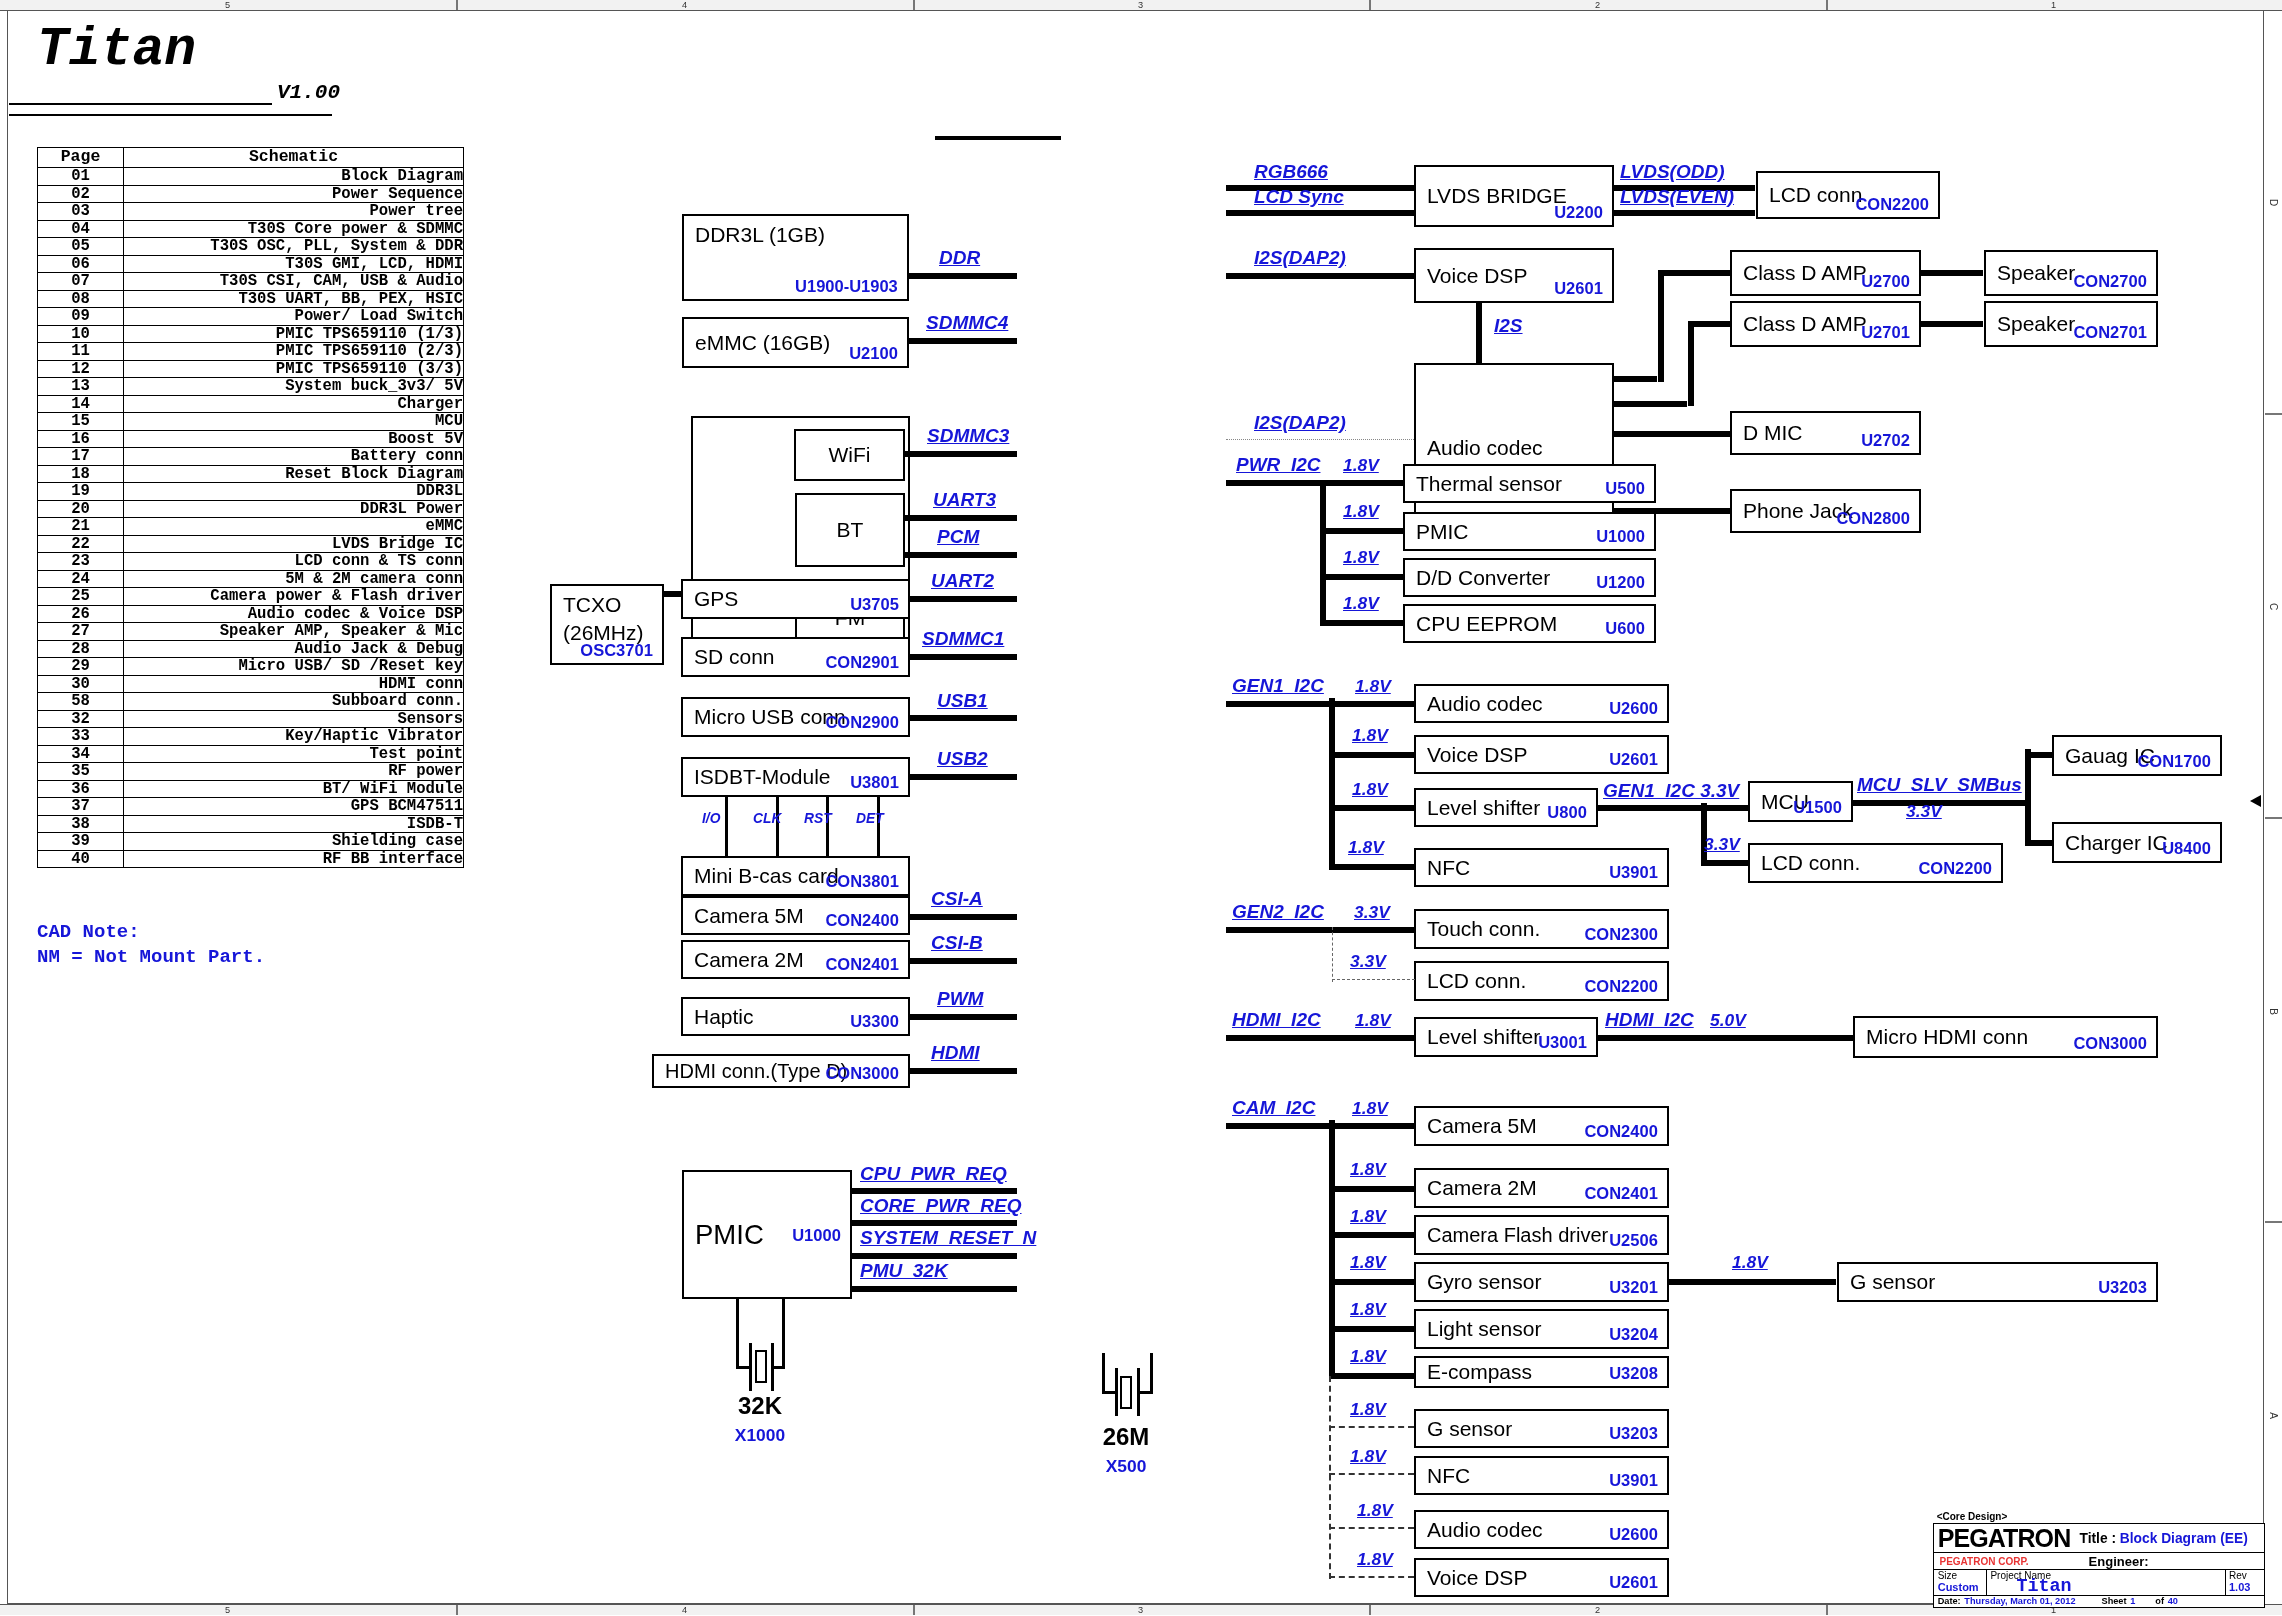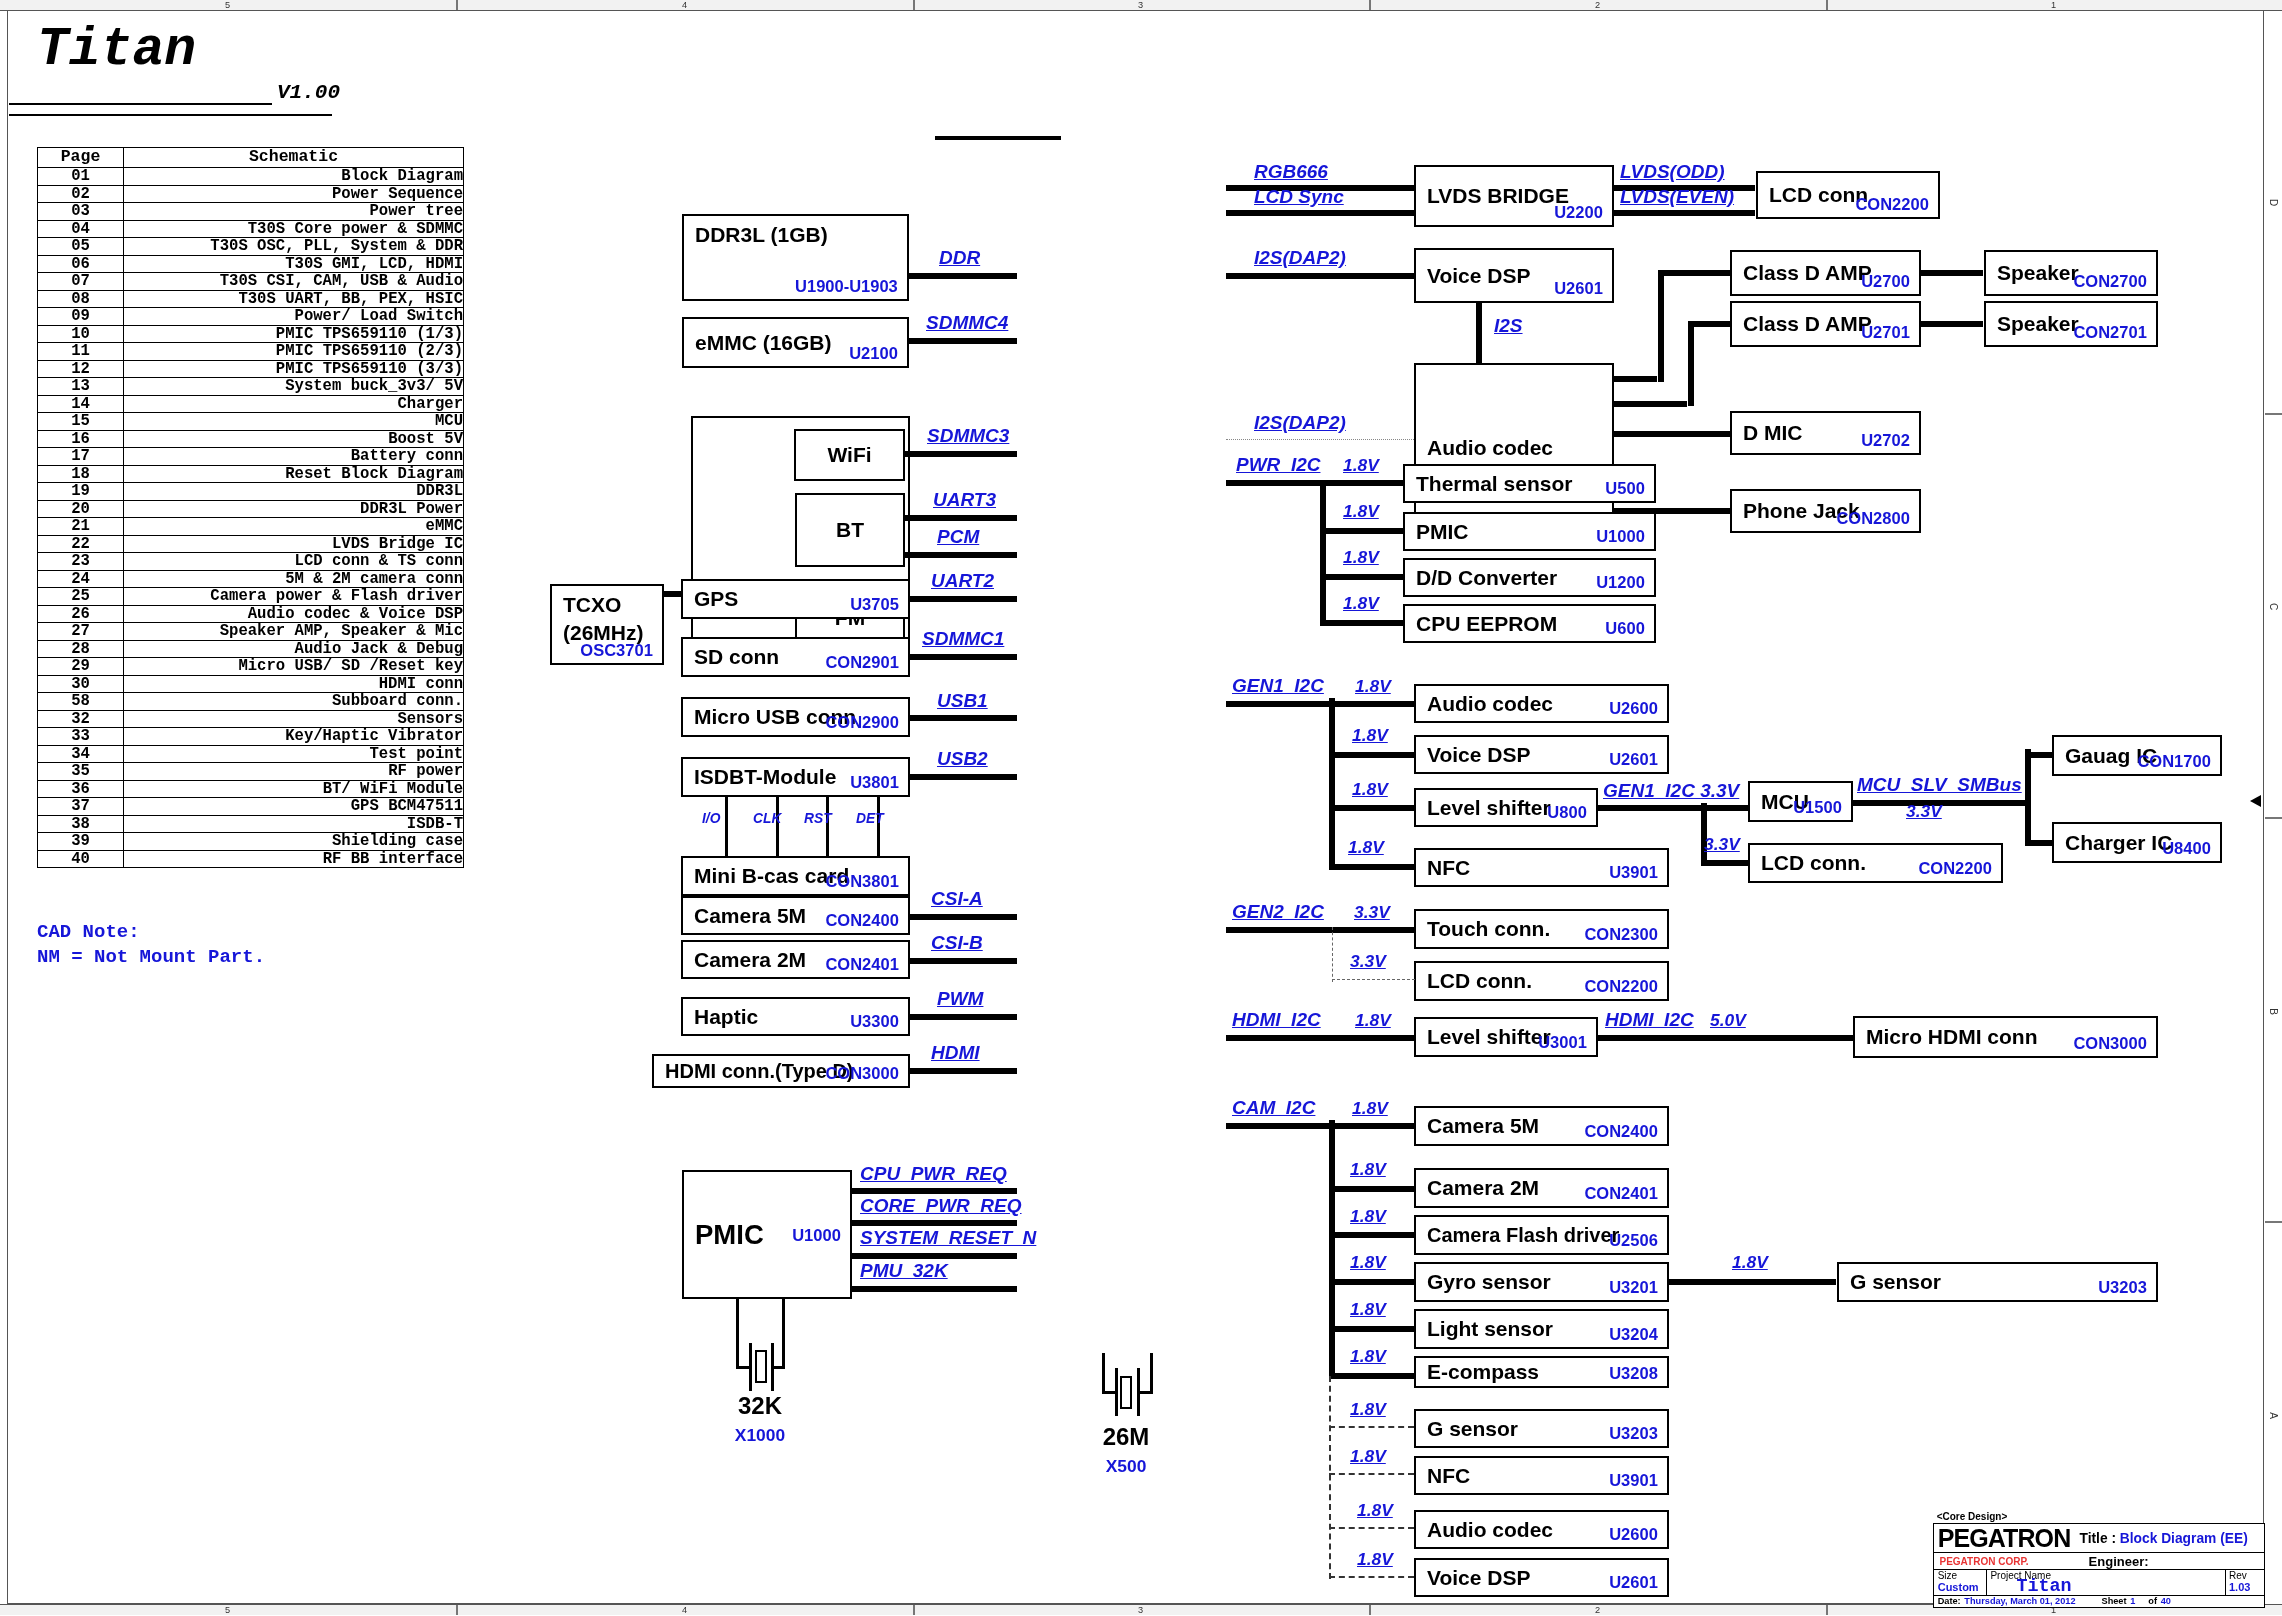--- a/index.html
+++ b/index.html
@@ -25,21 +25,21 @@
   
   #pagetable{position:absolute;left:37px;top:147px;}
   #pagetable table{border-collapse:collapse;background:#fff;}
   #pagetable th,#pagetable td{border:1.8px solid #000;font-weight:bold;font-size:15.6px;line-height:16.5px;height:16.5px;padding:0;}
   #pagetable th{font-size:16.5px;height:19px;}
   #pagetable td.pg{width:85px;text-align:center;}
   #pagetable td.sc{width:326px;text-align:right;padding-left:13px;}
   .cadnote{position:absolute;left:37px;top:920px;color:#1616d8;font-weight:bold;font-size:19px;line-height:25px;}
   
   .block{position:absolute;border:2.8px solid #000;background:#fff;box-sizing:border-box;}
-  .bname{position:absolute;left:11px;top:50%;transform:translateY(-50%);font-weight:bold;font-size:21px;white-space:nowrap;}
+  .bname{position:absolute;left:11px;top:50%;transform:translateY(-50%);font-weight:normal;font-size:21px;white-space:nowrap;}
   .bname.topleft{top:7.3px;transform:none;}
   .bname.ctr{left:0;width:100%;text-align:center;}
   .bref{position:absolute;right:9.2px;bottom:2.8px;color:#1616d8;font-weight:bold;font-size:16.5px;white-space:nowrap;}
   .bref.rc{bottom:auto;top:50%;transform:translateY(-50%);}
   .bref.bl{right:auto;left:5.5px;}
   .wire-h{position:absolute;height:6.4px;background:#000;}
   .wire-v{position:absolute;width:6.4px;background:#000;}
   .thin-h{position:absolute;height:2.8px;background:#000;}
   .thin-v{position:absolute;width:2.8px;background:#000;}
   .dash-h{position:absolute;height:0;border-top:2.8px dashed #333;}
@@ -695,19 +695,19 @@
         <div class="tbrev">
           <div>Rev</div>
           <div class="v">1.03</div>
         </div>
       </div>
       <div class="tbrow4">
         <span class="lbl">Date:</span>
         <span class="blue">Thursday, March 01, 2012</span>
         <span class="lbl" style="margin-left:26px">Sheet</span>
         <span class="blue">1</span>
-        <span class="lbl" style="margin-left:13px">of</span>
+        <span class="lbl" style="margin-left:20px">of</span>
         <span class="blue">40</span>
       </div>
     </div>
   </div>
 </div>
 
 
 </body></html>

